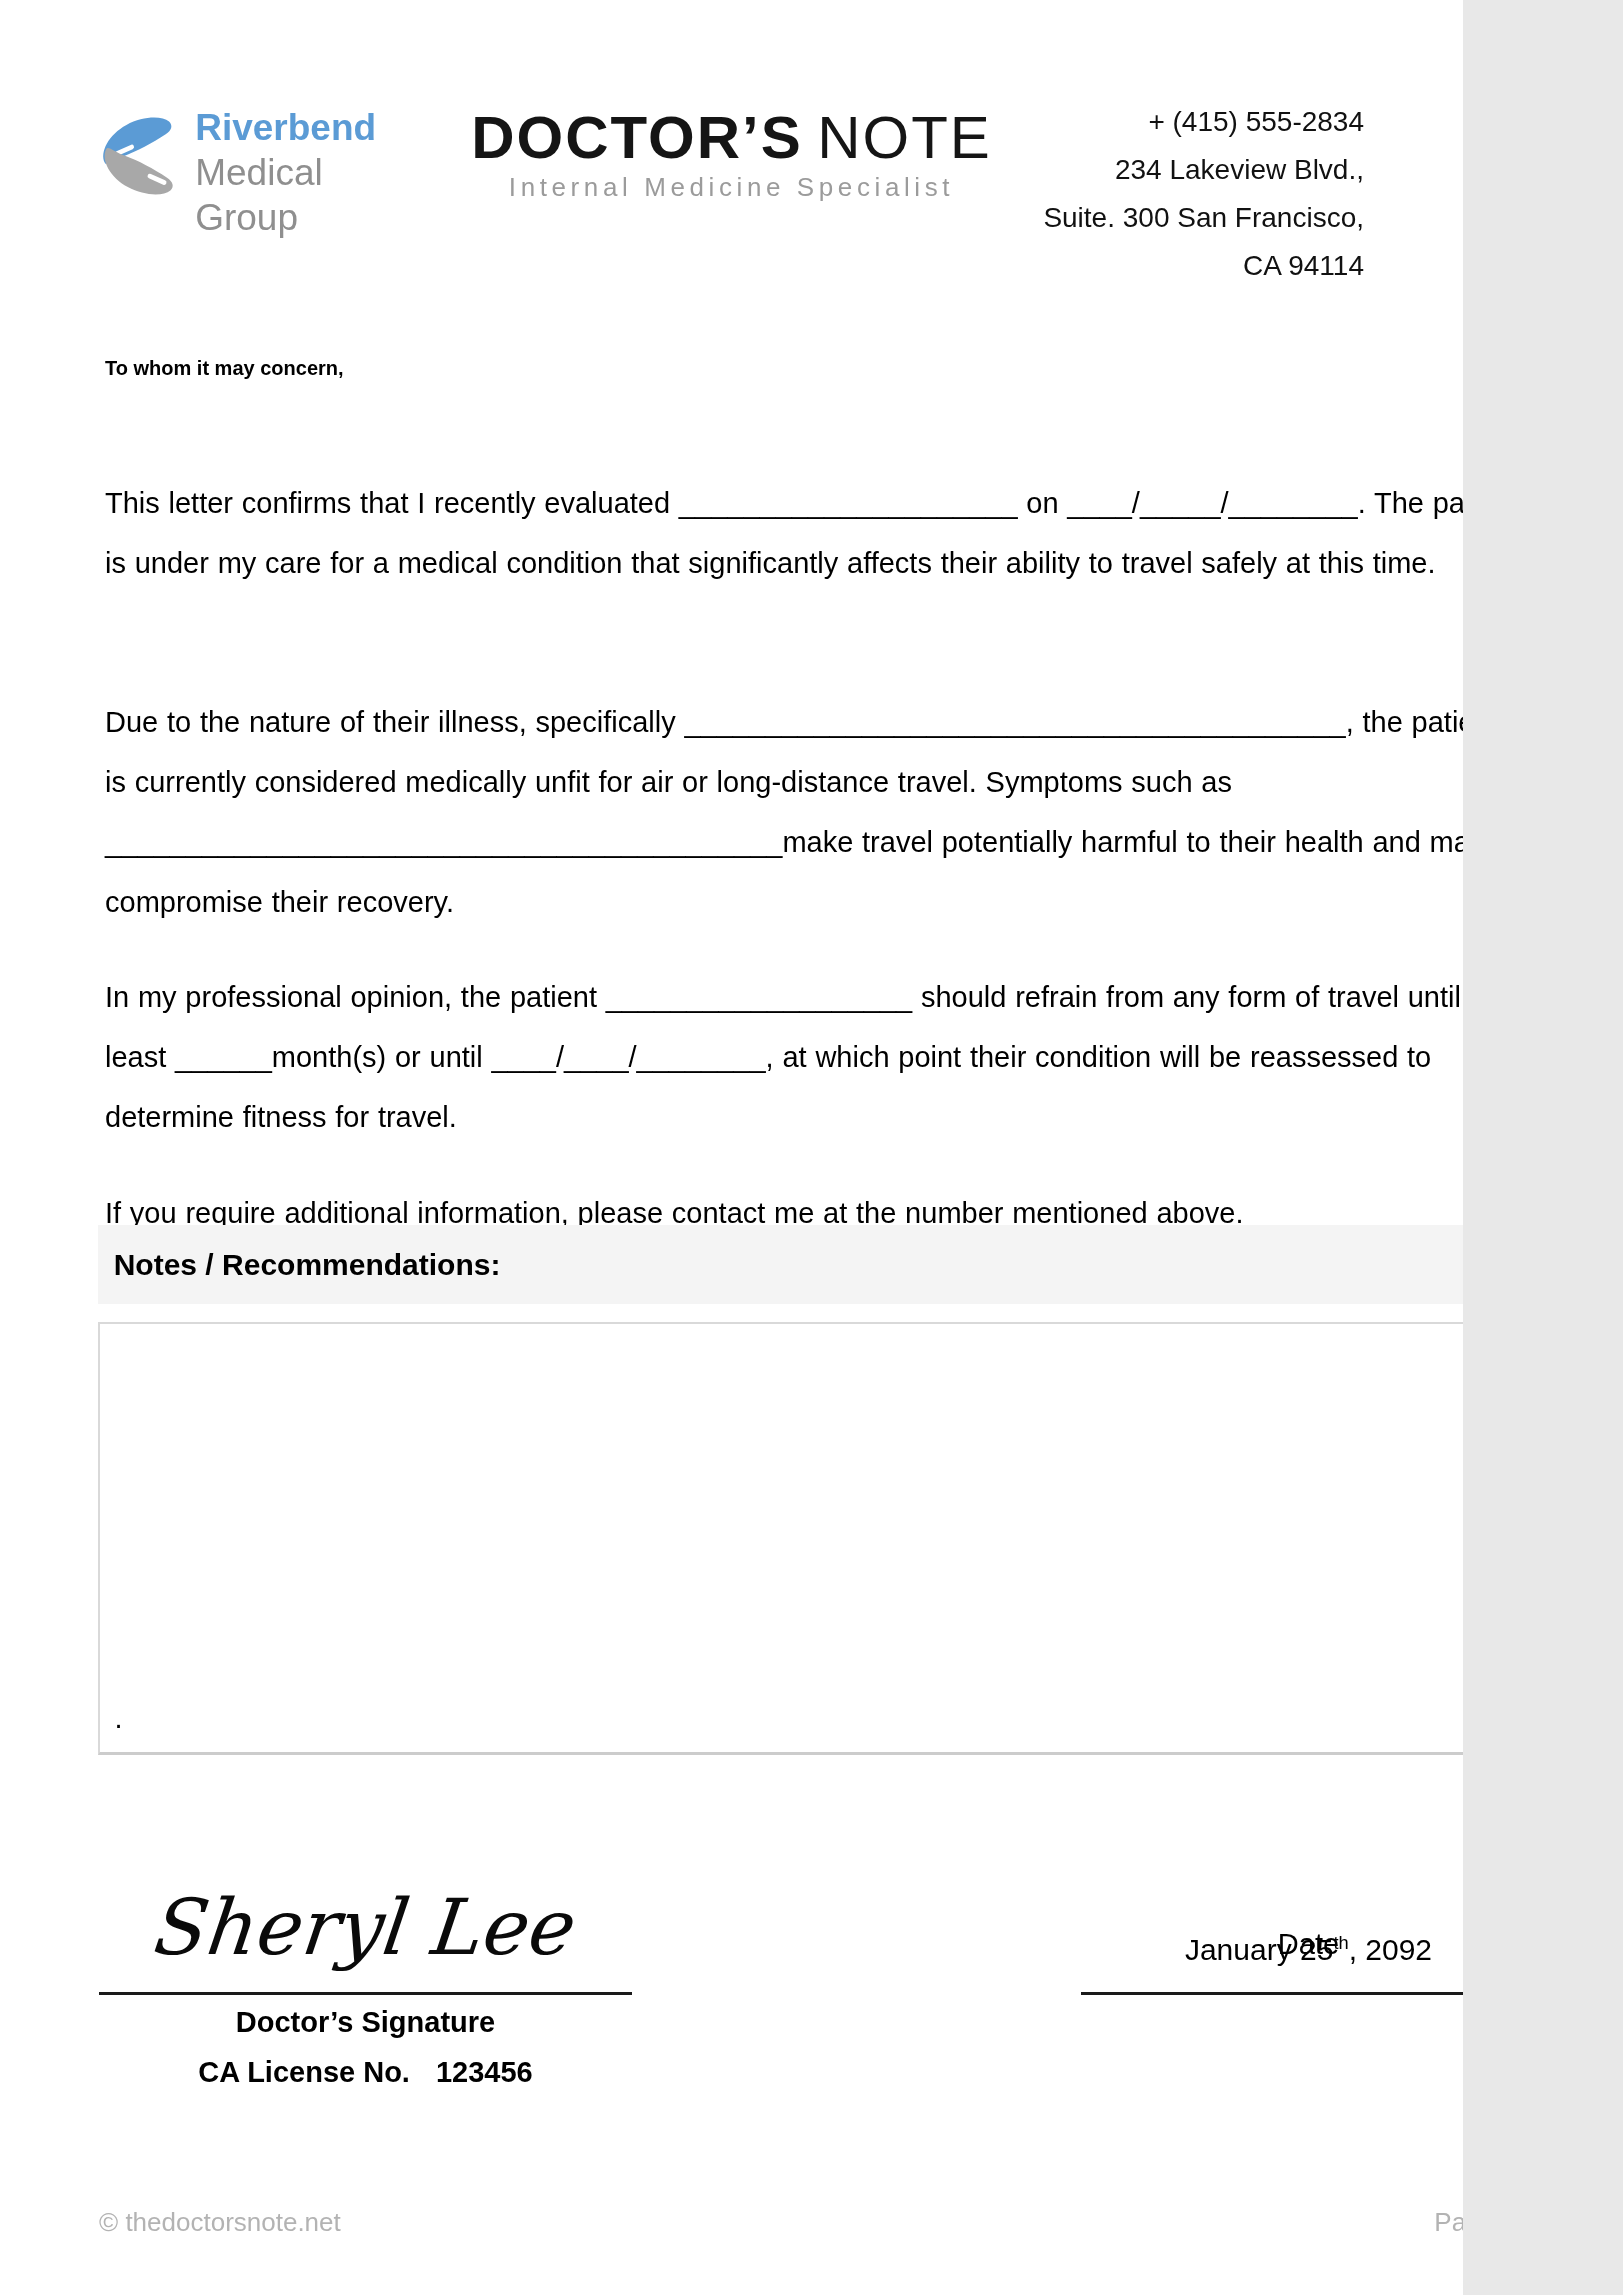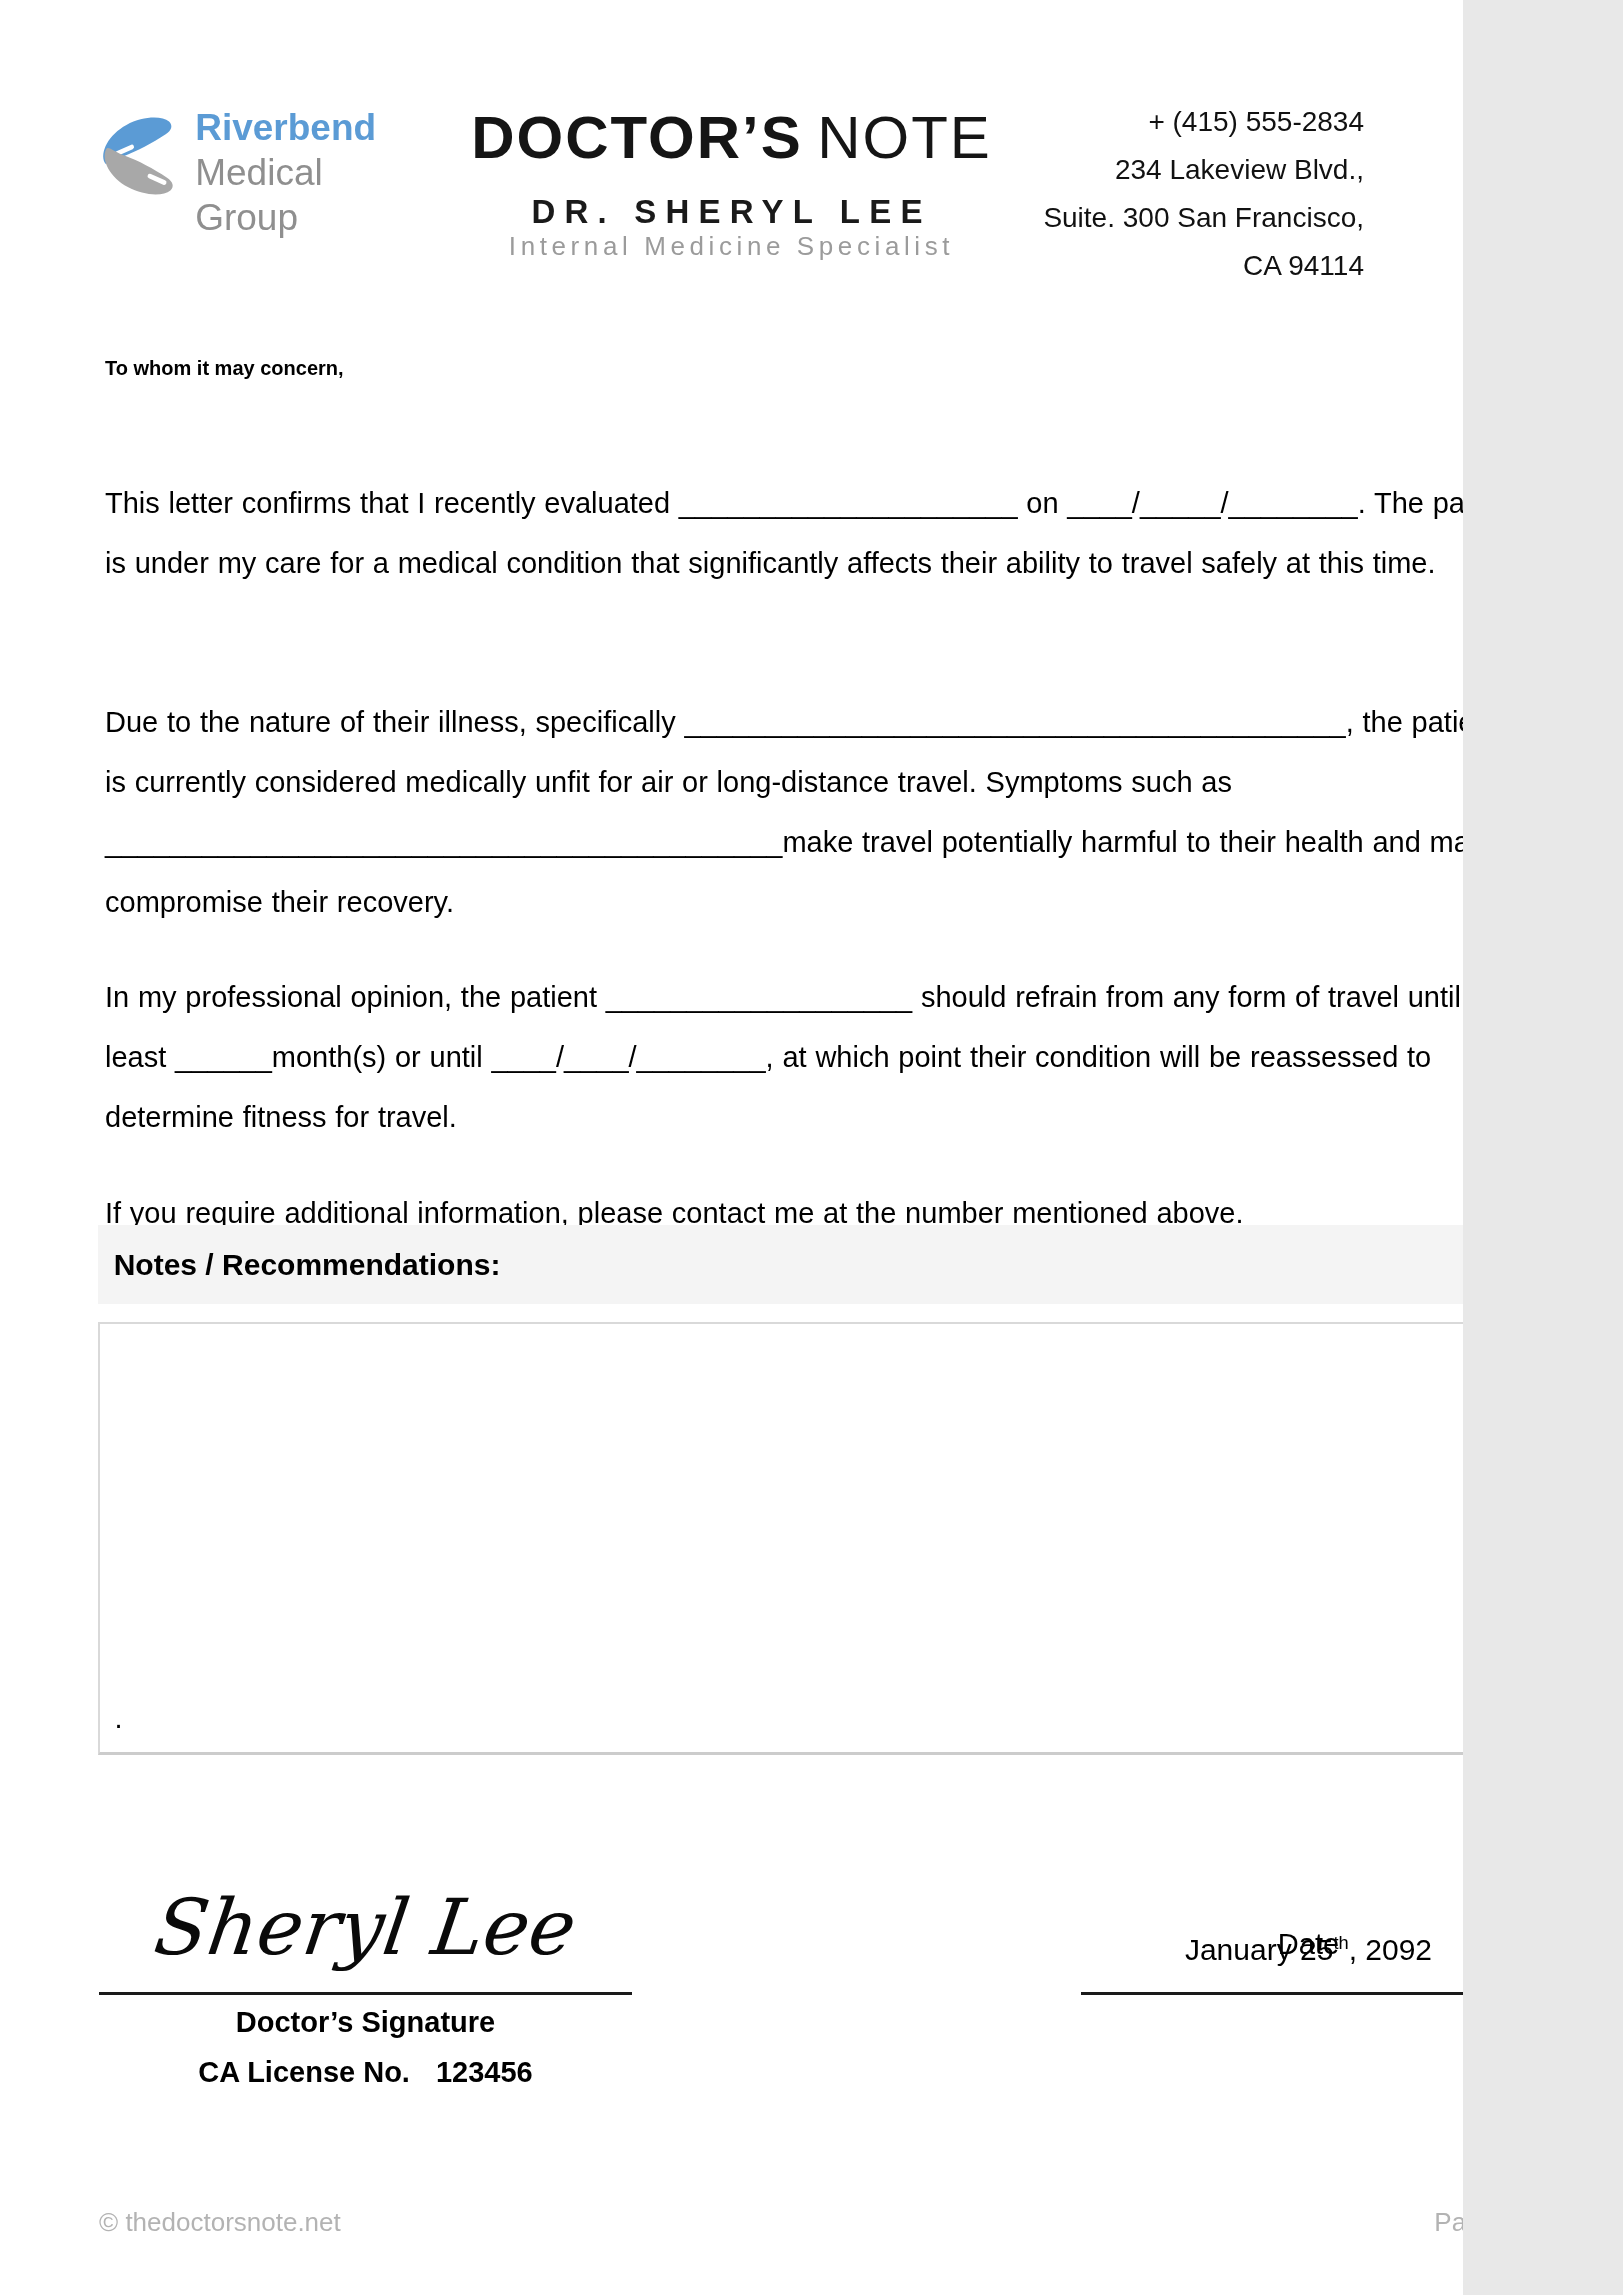--- a/index.html
+++ b/index.html
@@ -72,21 +72,20 @@
       <div class="logo-line1">Riverbend</div>
       <div class="logo-line2">Medical</div>
       <div class="logo-line3">Group</div>
     </div>
   </div>
 
   <div class="title-block">
     <div class="main-title">
       <span class="t-bold">DOCTOR’S</span><span class="t-light">NOTE</span>
     </div>
-    <div class="doctor-name">DR. SHERYL LEE</div>
     <div class="doctor-spec">Internal Medicine Specialist</div>
   </div>
 
   <div class="contact">
     <div>+ (415) 555-2834</div>
     <div>234 Lakeview Blvd.,</div>
     <div>Suite. 300 San Francisco,</div>
     <div>CA 94114</div>
   </div>
 

